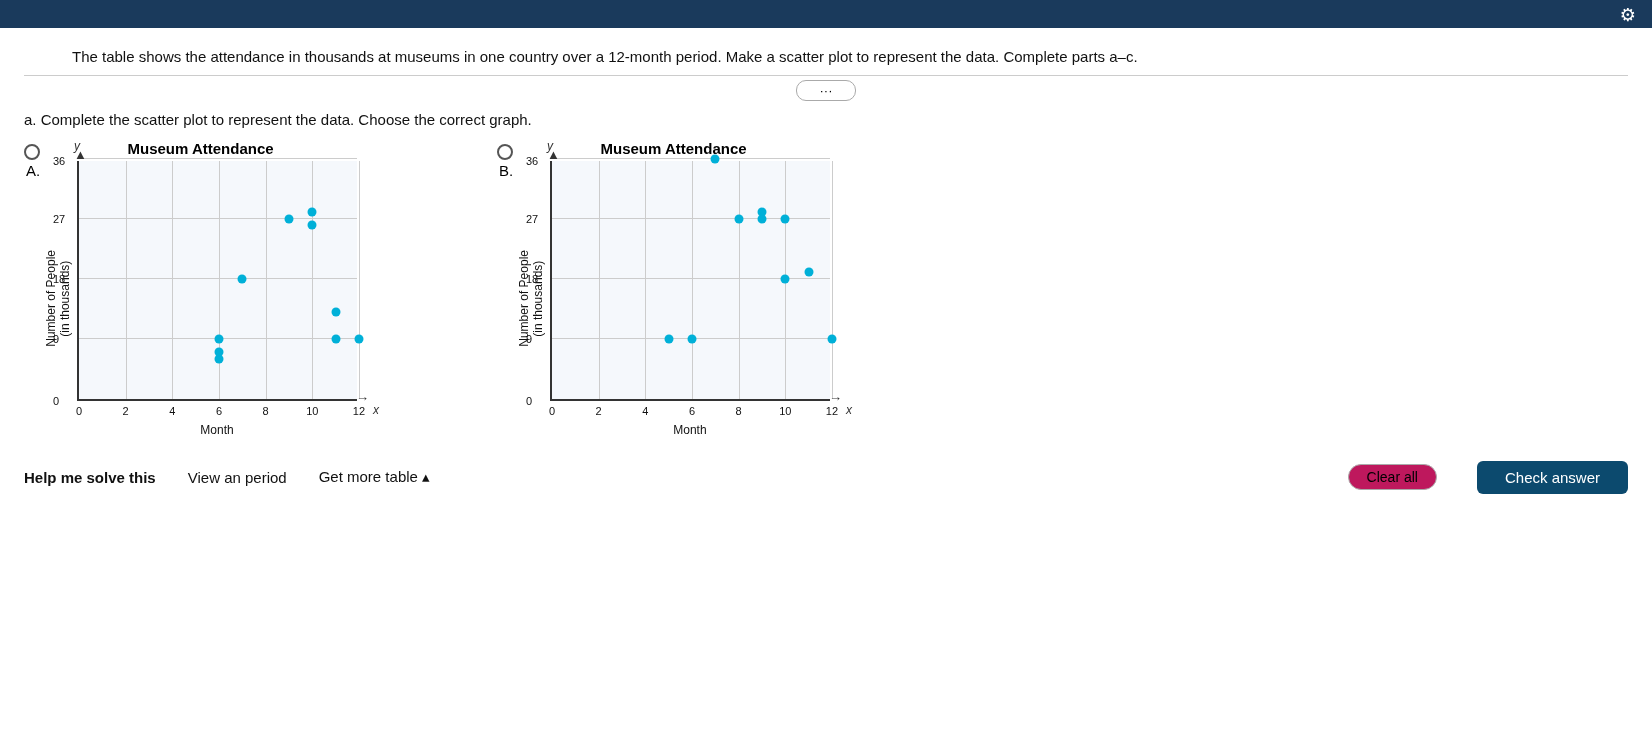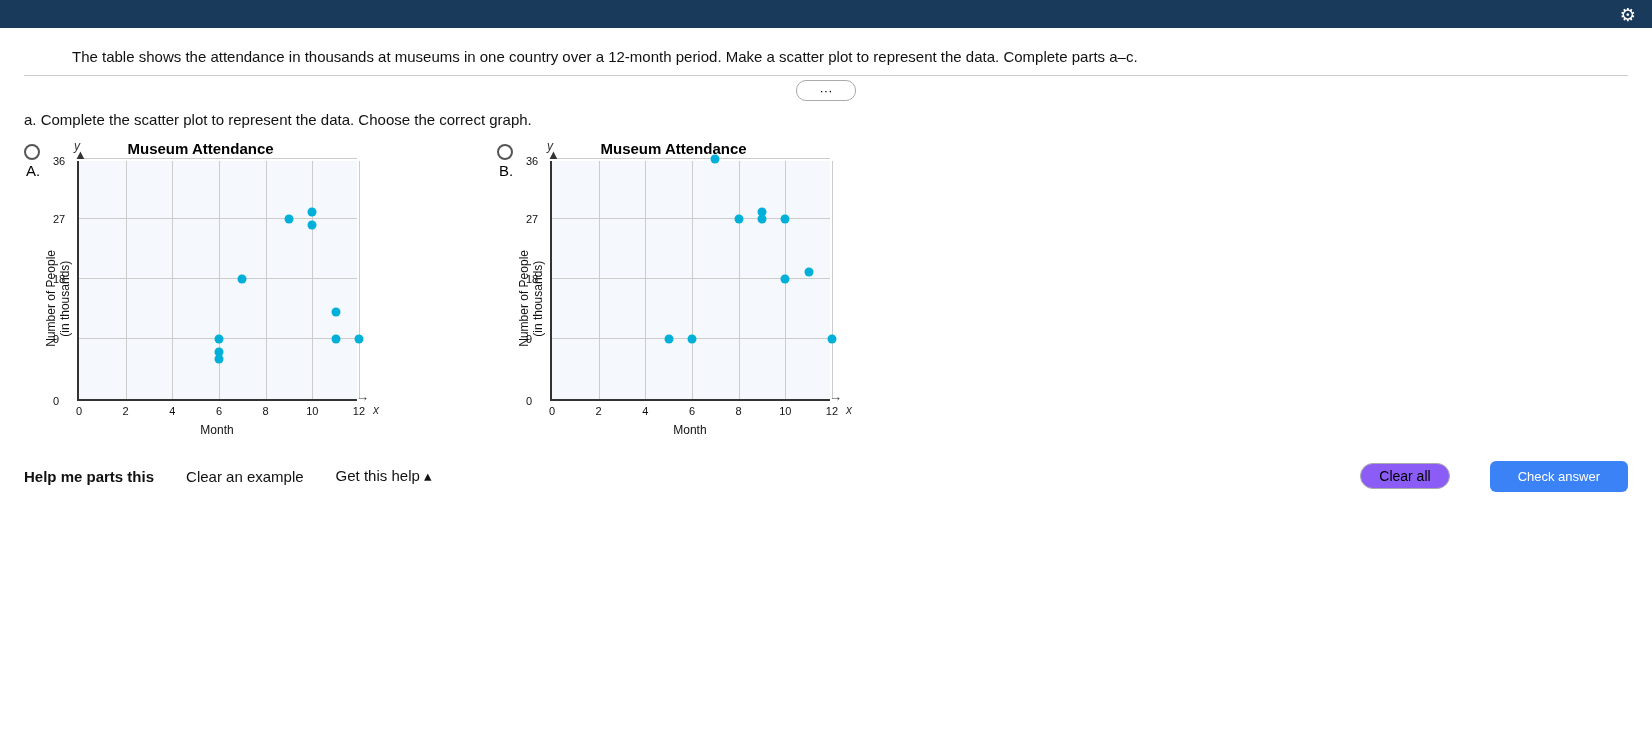--- a/index.html
+++ b/index.html
@@ -207,35 +207,35 @@
       gap: 32px;
     }
     .help-link {
       font-size: 15px;
       font-weight: bold;
       color: #111;
       cursor: pointer;
       text-decoration: none;
     }
     .clear-btn {
-      background: #8b5cf6;
+      background: #be185d;
       border: 1.5px solid #aaa;
       border-radius: 14px;
       padding: 4px 18px;
       font-size: 14px;
       cursor: pointer;
       margin-left: auto;
     }
     .check-btn {
-      background: #3b82f6;
+      background: #0c4a6e;
       color: white;
       border: none;
       border-radius: 6px;
       padding: 8px 28px;
-      font-size: 13px;
+      font-size: 15px;
       cursor: pointer;
       margin-left: 8px;
     }
   </style>
 </head>
 <body>
 
 <div class="top-bar">
   <span class="gear-icon-top">⚙</span>
 </div>
@@ -385,20 +385,20 @@
               <div class="dot" style="left:280px;bottom:60px;"></div>
             </div>
             <div class="x-axis-label" style="margin-top:22px;">Month</div>
           </div>
         </div>
       </div>
     </div>
   </div>
 
   <div class="bottom-bar">
-    <a class="help-link">Help me parts this</a>
-    <a class="help-link" style="font-weight:normal;">Clear an example</a>
-    <a class="help-link" style="font-weight:normal;">Get this help ▴</a>
+    <a class="help-link">Help me solve this</a>
+    <a class="help-link" style="font-weight:normal;">View an period</a>
+    <a class="help-link" style="font-weight:normal;">Get more table ▴</a>
     <button class="clear-btn">Clear all</button>
     <button class="check-btn">Check answer</button>
   </div>
 
 </div>
 
 </body></html>

